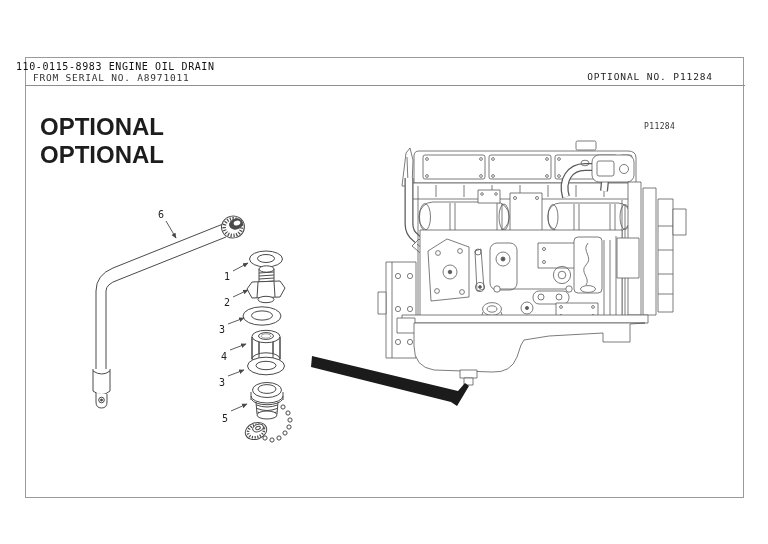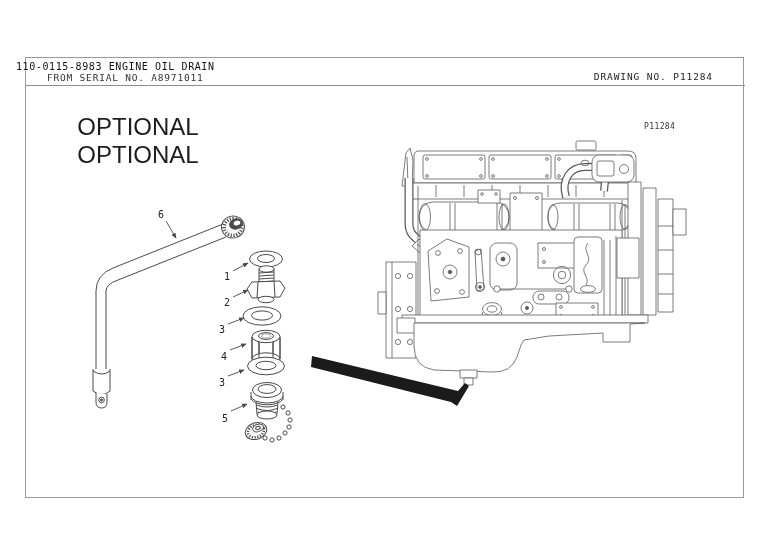--- a/index.html
+++ b/index.html
@@ -14,50 +14,50 @@
   }
   .header-rule{
     position:absolute;left:25px;top:85px;width:720px;height:1px;background:#8f8f8f;
   }
   .hdr-title{
     position:absolute;left:16px;top:61px;
     font-weight:normal;font-size:10px;letter-spacing:0.6px;white-space:pre;color:#111;
   }
   .hdr-sub{
     position:absolute;left:33px;top:72px;
-    font-size:9.5px;letter-spacing:0.8px;white-space:pre;color:#333;margin-left:14px;
+    font-size:9.5px;letter-spacing:0.8px;white-space:pre;color:#333;
   }
   .hdr-drawing{
     position:absolute;right:55px;top:71px;
     font-size:9.5px;letter-spacing:0.9px;white-space:pre;color:#222;
   }
   .page-label{
     position:absolute;left:644px;top:90px;
     font-size:8px;letter-spacing:0.4px;color:#333;margin-top:32px;
   }
   .section-title{
-    position:absolute;left:40px;top:113px;width:196px;text-align:center;
+    position:absolute;left:40px;top:113px;width:196px;
     font-family:"Liberation Sans","DejaVu Sans",sans-serif;
-    font-weight:normal;font-size:24px;line-height:28px;color:#1d1d1d;
+    font-weight:bold;font-size:24px;line-height:28px;color:#1d1d1d;
   }
   .diagram-svg{position:absolute;left:0;top:0;width:768px;height:544px;}
   .co{
     position:absolute;transform:translate(-50%,-50%);
     font-size:10px;color:#222;letter-spacing:0;
   }
 </style>
 </head>
 <body>
 
 <div class="frame"></div>
 <div class="header-rule"></div>
 
 <div class="hdr-title">110-0115-8983 ENGINE OIL DRAIN</div>
 <div class="hdr-sub">FROM SERIAL NO. A8971011</div>
-<div class="hdr-drawing">DRAWING NO. P11284</div>
+<div class="hdr-drawing">OPTIONAL NO. P11284</div>
 <div class="page-label">P11284</div>
 
 <div class="section-title">
   <div>OPTIONAL</div>
   <div>OPTIONAL</div>
 </div>
 
 <svg class="diagram-svg" viewBox="0 0 768 544" xmlns="http://www.w3.org/2000/svg">
   <defs>
     <marker id="ah" markerWidth="7" markerHeight="7" refX="5.5" refY="3" orient="auto">

